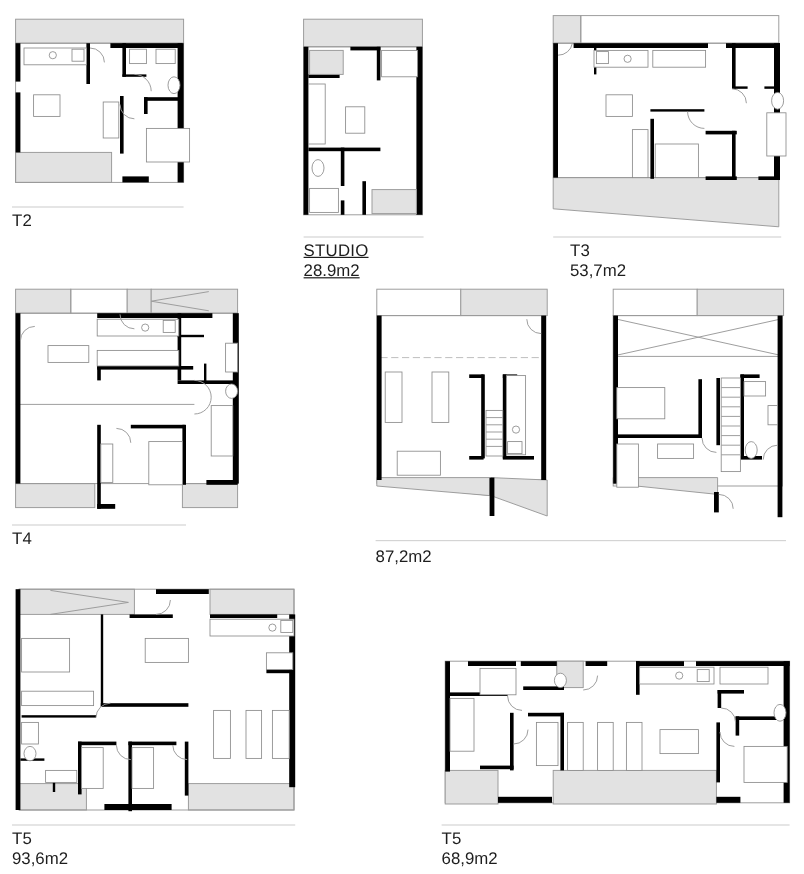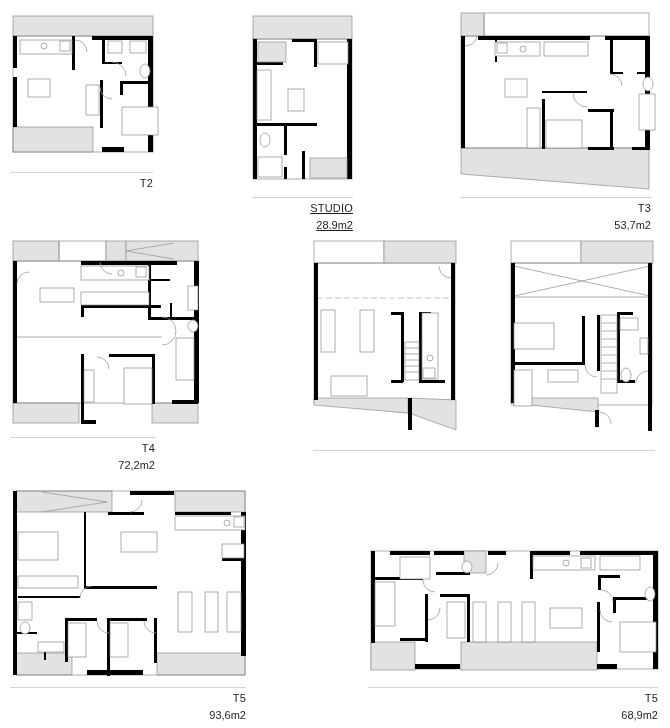--- a/index.html
+++ b/index.html
@@ -1,21 +1,21 @@
 <!DOCTYPE html>
 <html><head>
 <meta charset="utf-8">
 <style>
   html, body { margin: 0; padding: 0; background: #ffffff; }
   body { width: 670px; height: 728px; position: relative; overflow: hidden;
          font-family: "Liberation Sans", "DejaVu Sans", sans-serif; color: #222; }
   .plan { position: absolute; }
   .plan svg { display: block; overflow: visible; }
   .sep { position: absolute; height: 1px; background: #d4d4d4; }
-  .caption { position: absolute; text-align: right; font-size: 11px; line-height: 17px; color: #1d1d1d; }
+  .caption { position: absolute; text-align: left; font-size: 14px; line-height: 17px; color: #1d1d1d; }
   .caption .name { display: block; letter-spacing: 0.2px; }
   .caption .area { display: block; }
   .w { fill: #000; }
   .bal { fill: #e2e2e2; stroke: #9a9a9a; stroke-width: 0.8; }
   .ln { stroke: #9a9a9a; stroke-width: 0.8; fill: none; }
   .fx { fill: #fff; stroke: #8a8a8a; stroke-width: 0.7; }
 </style>
 </head>
 <body>
 
@@ -110,21 +110,21 @@
     <rect class="fx" x="67" y="96" width="13" height="40"></rect>
     <rect class="fx" x="86" y="108" width="36" height="28"></rect>
     <rect class="fx" x="179" y="82" width="16" height="36"></rect>
     <ellipse class="fx" cx="188" cy="72" rx="5" ry="7"></ellipse>
     <path class="ln" d="M5 34 A12 12 0 0 0 17 24"></path>
     <path class="ln" d="M113 81 A14 14 0 0 0 127 95"></path>
     <path class="ln" d="M150 62 A12 12 0 0 1 162 74"></path>
   </svg>
 </div>
 <div class="sep" style="left:461px;top:197px;width:190px;"></div>
-<div class="caption" style="left:461px;top:200px;width:190px;">
+<div class="caption" style="left:475px;top:200px;width:190px;">
   <span class="name">T3</span>
   <span class="area">53,7m2</span>
 </div>
 
 <div class="plan" style="left:12px;top:240px;">
   <svg width="188" height="185" viewBox="0 0 188 185">
     <rect class="bal" x="1" y="1" width="46" height="20"></rect>
     <rect class="ln" x="47" y="1" width="47" height="20"></rect>
     <rect class="bal" x="94" y="1" width="20" height="20"></rect>
     <rect class="bal" x="114" y="1" width="72" height="20"></rect>
@@ -159,21 +159,20 @@
     <rect class="fx" x="164" y="98" width="18" height="42"></rect>
     <path class="ln" d="M150 77 A14 14 0 0 1 150 105"></path>
     <path class="ln" d="M88 22 A12 12 0 0 0 100 34"></path>
     <path class="ln" d="M5 44 A12 12 0 0 1 17 32"></path>
     <path class="ln" d="M85 117 A12 12 0 0 1 97 129"></path>
   </svg>
 </div>
 <div class="sep" style="left:10px;top:437px;width:145px;"></div>
 <div class="caption" style="left:10px;top:440px;width:145px;">
   <span class="name">T4</span>
-  <span class="area">72,2m2</span>
 </div>
 
 <div class="plan" style="left:313px;top:240px;">
   <svg width="145" height="195" viewBox="0 0 145 195">
     <rect class="ln" x="1" y="1" width="70" height="22"></rect>
     <rect class="bal" x="71" y="1" width="72" height="22"></rect>
     <polygon class="ln" points="1,23 142,23 142,160 96,160 96,173 1,163"></polygon>
     <polygon class="bal" points="1,158 95,158 95,173 1,165"></polygon>
     <polygon class="bal" points="96,158 143,160 143,190 96,173"></polygon>
     <line x1="4" y1="58" x2="140" y2="58" stroke="#bbb" stroke-width="0.8" stroke-dasharray="6 3"></line>
@@ -241,20 +240,21 @@
       <line class="ln" x1="91" y1="131" x2="107" y2="131"></line>
         <line class="ln" x1="91" y1="139" x2="107" y2="139"></line>
     </g>
     <path class="ln" d="M75 125 A12 12 0 0 0 87 137"></path>
     <path class="ln" d="M126 143 A12 12 0 0 1 138 131"></path>
     <path class="ln" d="M89 172 A12 12 0 0 1 101 184"></path>
   </svg>
 </div>
 <div class="sep" style="left:313px;top:450px;width:342px;"></div>
 <div class="caption" style="left:313px;top:455px;width:342px;">
+  <span class="area">87,2m2</span>
 </div>
 
 <div class="plan" style="left:12px;top:490px;">
   <svg width="236" height="186" viewBox="0 0 236 186">
     <rect class="bal" x="4" y="1" width="96" height="21"></rect>
     <path class="ln" d="M30 2 L95 12 L30 22"></path>
     <rect class="bal" x="163" y="1" width="70" height="21"></rect>
     <rect class="bal" x="4" y="163" width="56" height="22"></rect>
     <rect class="bal" x="145" y="163" width="88" height="22"></rect>
     <rect class="ln" x="4" y="1" width="229" height="184"></rect>

